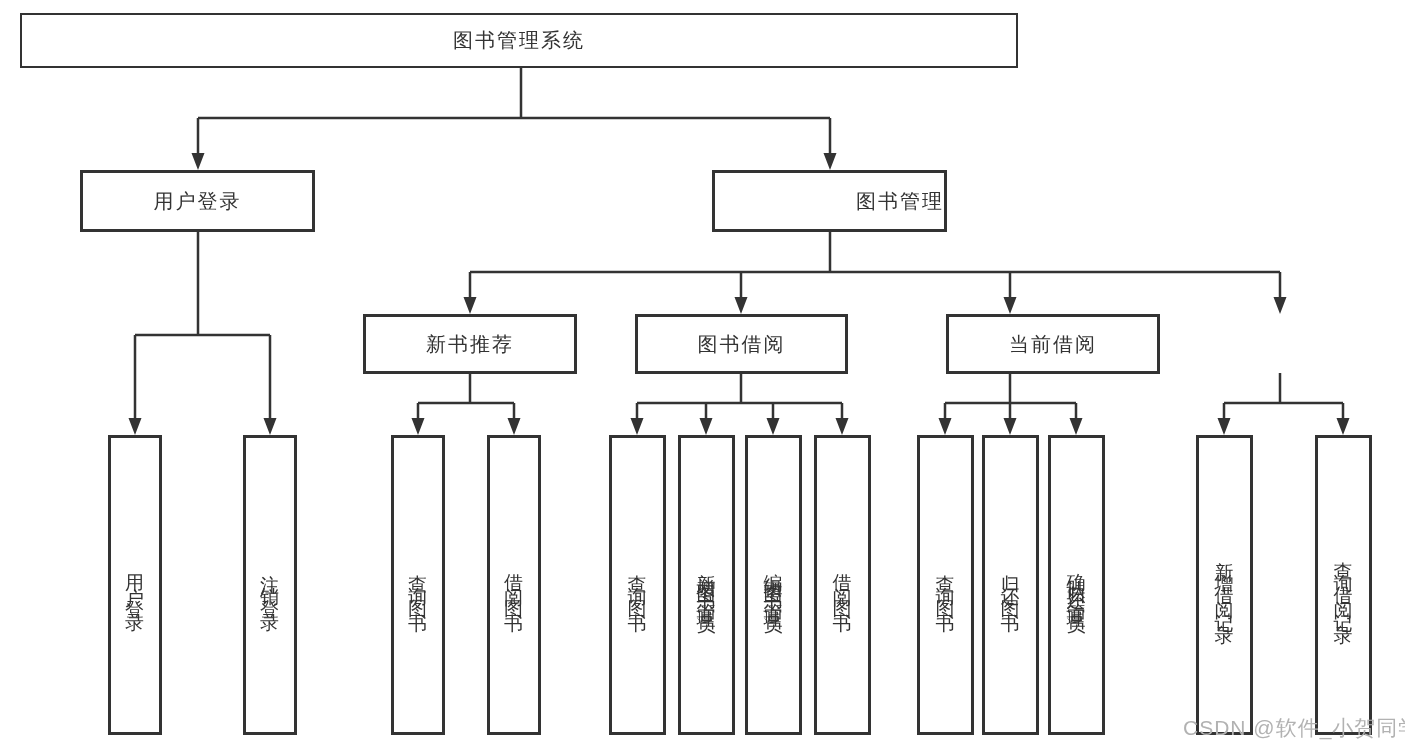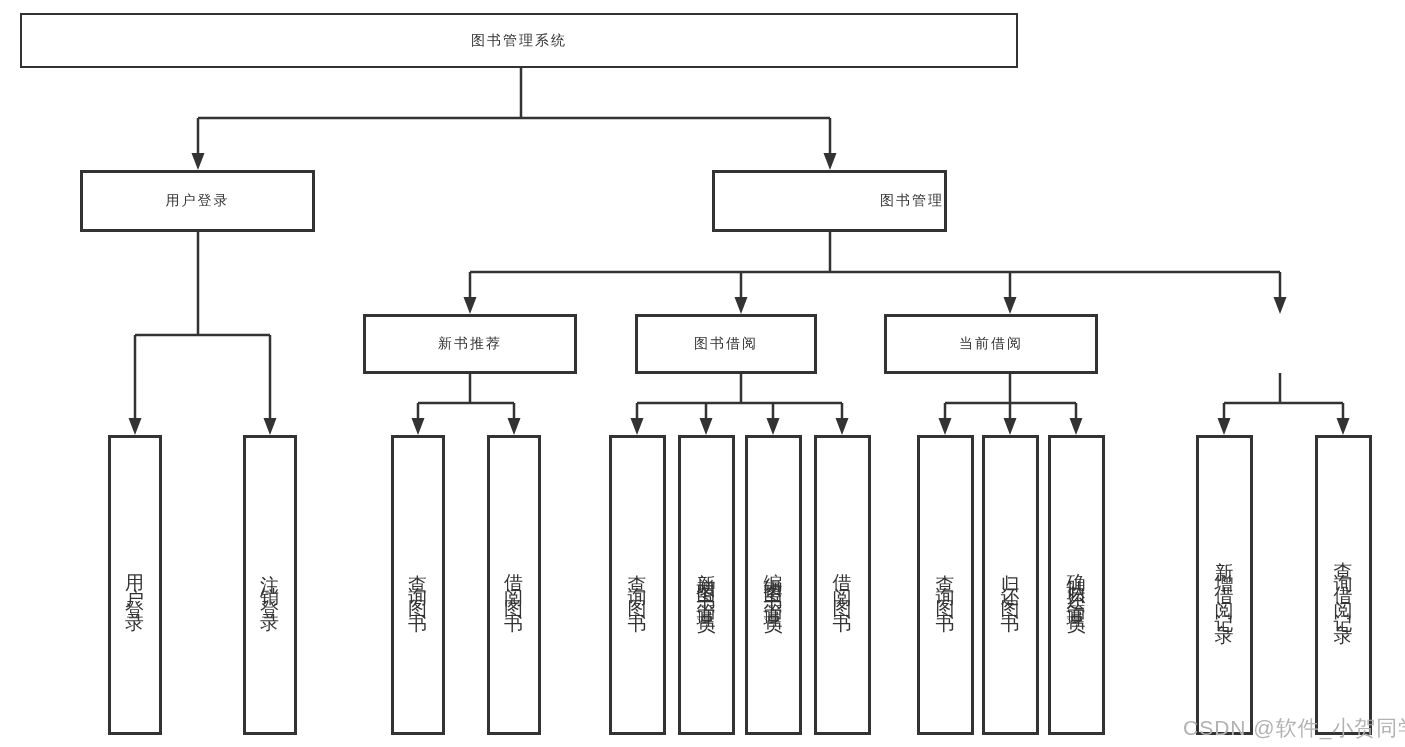--- a/index.html
+++ b/index.html
@@ -24,21 +24,21 @@
   }
   .box {
     position: absolute;
     box-sizing: border-box;
     background: #ffffff;
     border: 3px solid #333333;
     display: flex;
     align-items: center;
     justify-content: center;
     color: #333333;
-    font-size: 14px;
+    font-size: 20px;
     letter-spacing: 2px;
   }
   .box.root {
     border-width: 2.5px;
     left: 20px; top: 13px; width: 998px; height: 55px;
   }
   .box.lvl2 { top: 170px; width: 235px; height: 62px; }
   .box.lvl3 { top: 314px; width: 214px; height: 60px; }
   .box.leaf {
     top: 435px; height: 300px;
@@ -94,24 +94,24 @@
   <div class="box lvl2" style="left:80px;">
     <span>用户登录</span>
   </div>
   <div class="box lvl2" style="left:712px;justify-content:flex-end;">
     <span>图书管理</span>
   </div>
 
   <div class="box lvl3" style="left:363px;">
     <span>新书推荐</span>
   </div>
-  <div class="box lvl3" style="left:635px;width:182px;">
+  <div class="box lvl3" style="left:635px;width:213px;">
     <span>图书借阅</span>
   </div>
-  <div class="box lvl3" style="left:884px;">
+  <div class="box lvl3" style="left:946px;">
     <span>当前借阅</span>
   </div>
 
   <div class="box leaf" style="left:108px;width:54px;">
     <span class="vtext">用户登录</span>
   </div>
   <div class="box leaf" style="left:243px;width:54px;">
     <span class="vtext">注销登录</span>
   </div>
 

